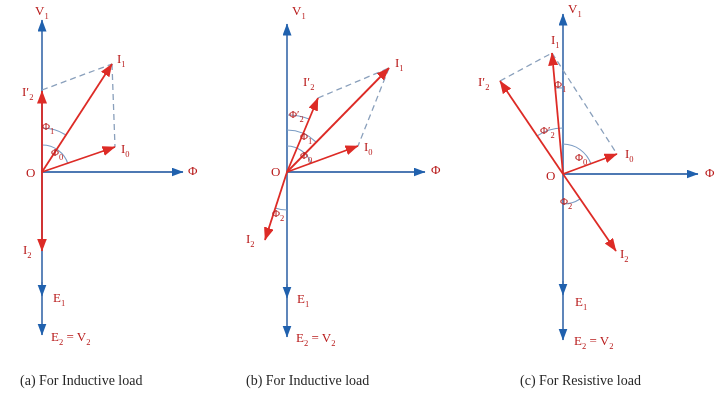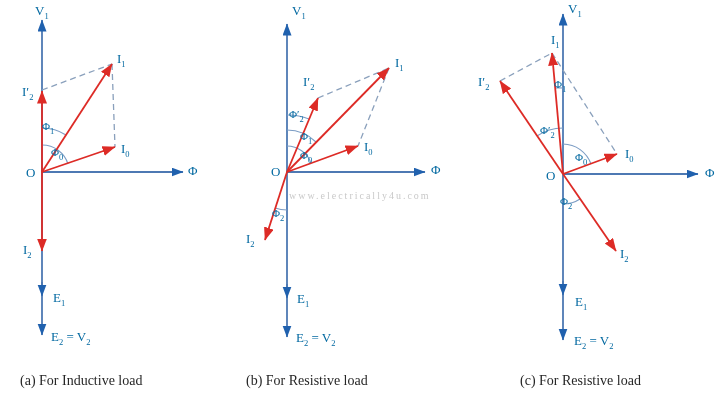--- a/index.html
+++ b/index.html
@@ -3,21 +3,21 @@
 <meta charset="utf-8">
 <style>
   html,body{margin:0;padding:0;background:#fff;}
   .stage{
     position:relative;width:726px;height:400px;background:#ffffff;
     overflow:hidden;font-family:"Liberation Serif","DejaVu Serif",serif;
   }
   .geom{position:absolute;left:0;top:0;}
   .lbl{
     position:absolute;font:13px "Liberation Serif","DejaVu Serif",serif;
-    color:#0369a1;white-space:nowrap;line-height:1;
+    color:#b91c1c;white-space:nowrap;line-height:1;
   }
   .lbl .sb{font-size:8.5px;vertical-align:-3.5px;}
   .caption{
     position:absolute;font:14px "Liberation Serif","DejaVu Serif",serif;
     color:#262626;white-space:nowrap;
   }
   .watermark{
     position:absolute;left:289px;top:190px;
     font:10px "Liberation Serif","DejaVu Serif",serif;
     color:#c9c9c9;letter-spacing:2px;white-space:nowrap;
@@ -118,18 +118,17 @@
   <span class="lbl" style="left:478px;top:75px"><span>I′</span><span class="sb">2</span></span>
   <span class="lbl" style="left:625px;top:147px"><span>I</span><span class="sb">0</span></span>
   <span class="lbl" style="left:554px;top:79px;font-size:11px"><span>Φ</span><span class="sb">1</span></span>
   <span class="lbl" style="left:540px;top:125px;font-size:11px"><span>Φ′</span><span class="sb">2</span></span>
   <span class="lbl" style="left:575px;top:152px;font-size:11px"><span>Φ</span><span class="sb">0</span></span>
   <span class="lbl" style="left:560px;top:196px;font-size:11px"><span>Φ</span><span class="sb">2</span></span>
   <span class="lbl" style="left:620px;top:247px"><span>I</span><span class="sb">2</span></span>
   <span class="lbl" style="left:575px;top:295px"><span>E</span><span class="sb">1</span></span>
   <span class="lbl" style="left:574px;top:334px"><span>E</span><span class="sb">2</span><span> = V</span><span class="sb">2</span></span>
 
-  <span class="watermark">www.electrically4u.com</span>
   <span class="caption" style="left:20px;top:373px">(a) For Inductive load</span>
-  <span class="caption" style="left:246px;top:373px">(b) For Resistive load</span>
+  <span class="caption" style="left:246px;top:373px">(b) For Inductive load</span>
   <span class="caption" style="left:520px;top:373px">(c) For Resistive load</span>
 
 </div>
 
 </body></html>

